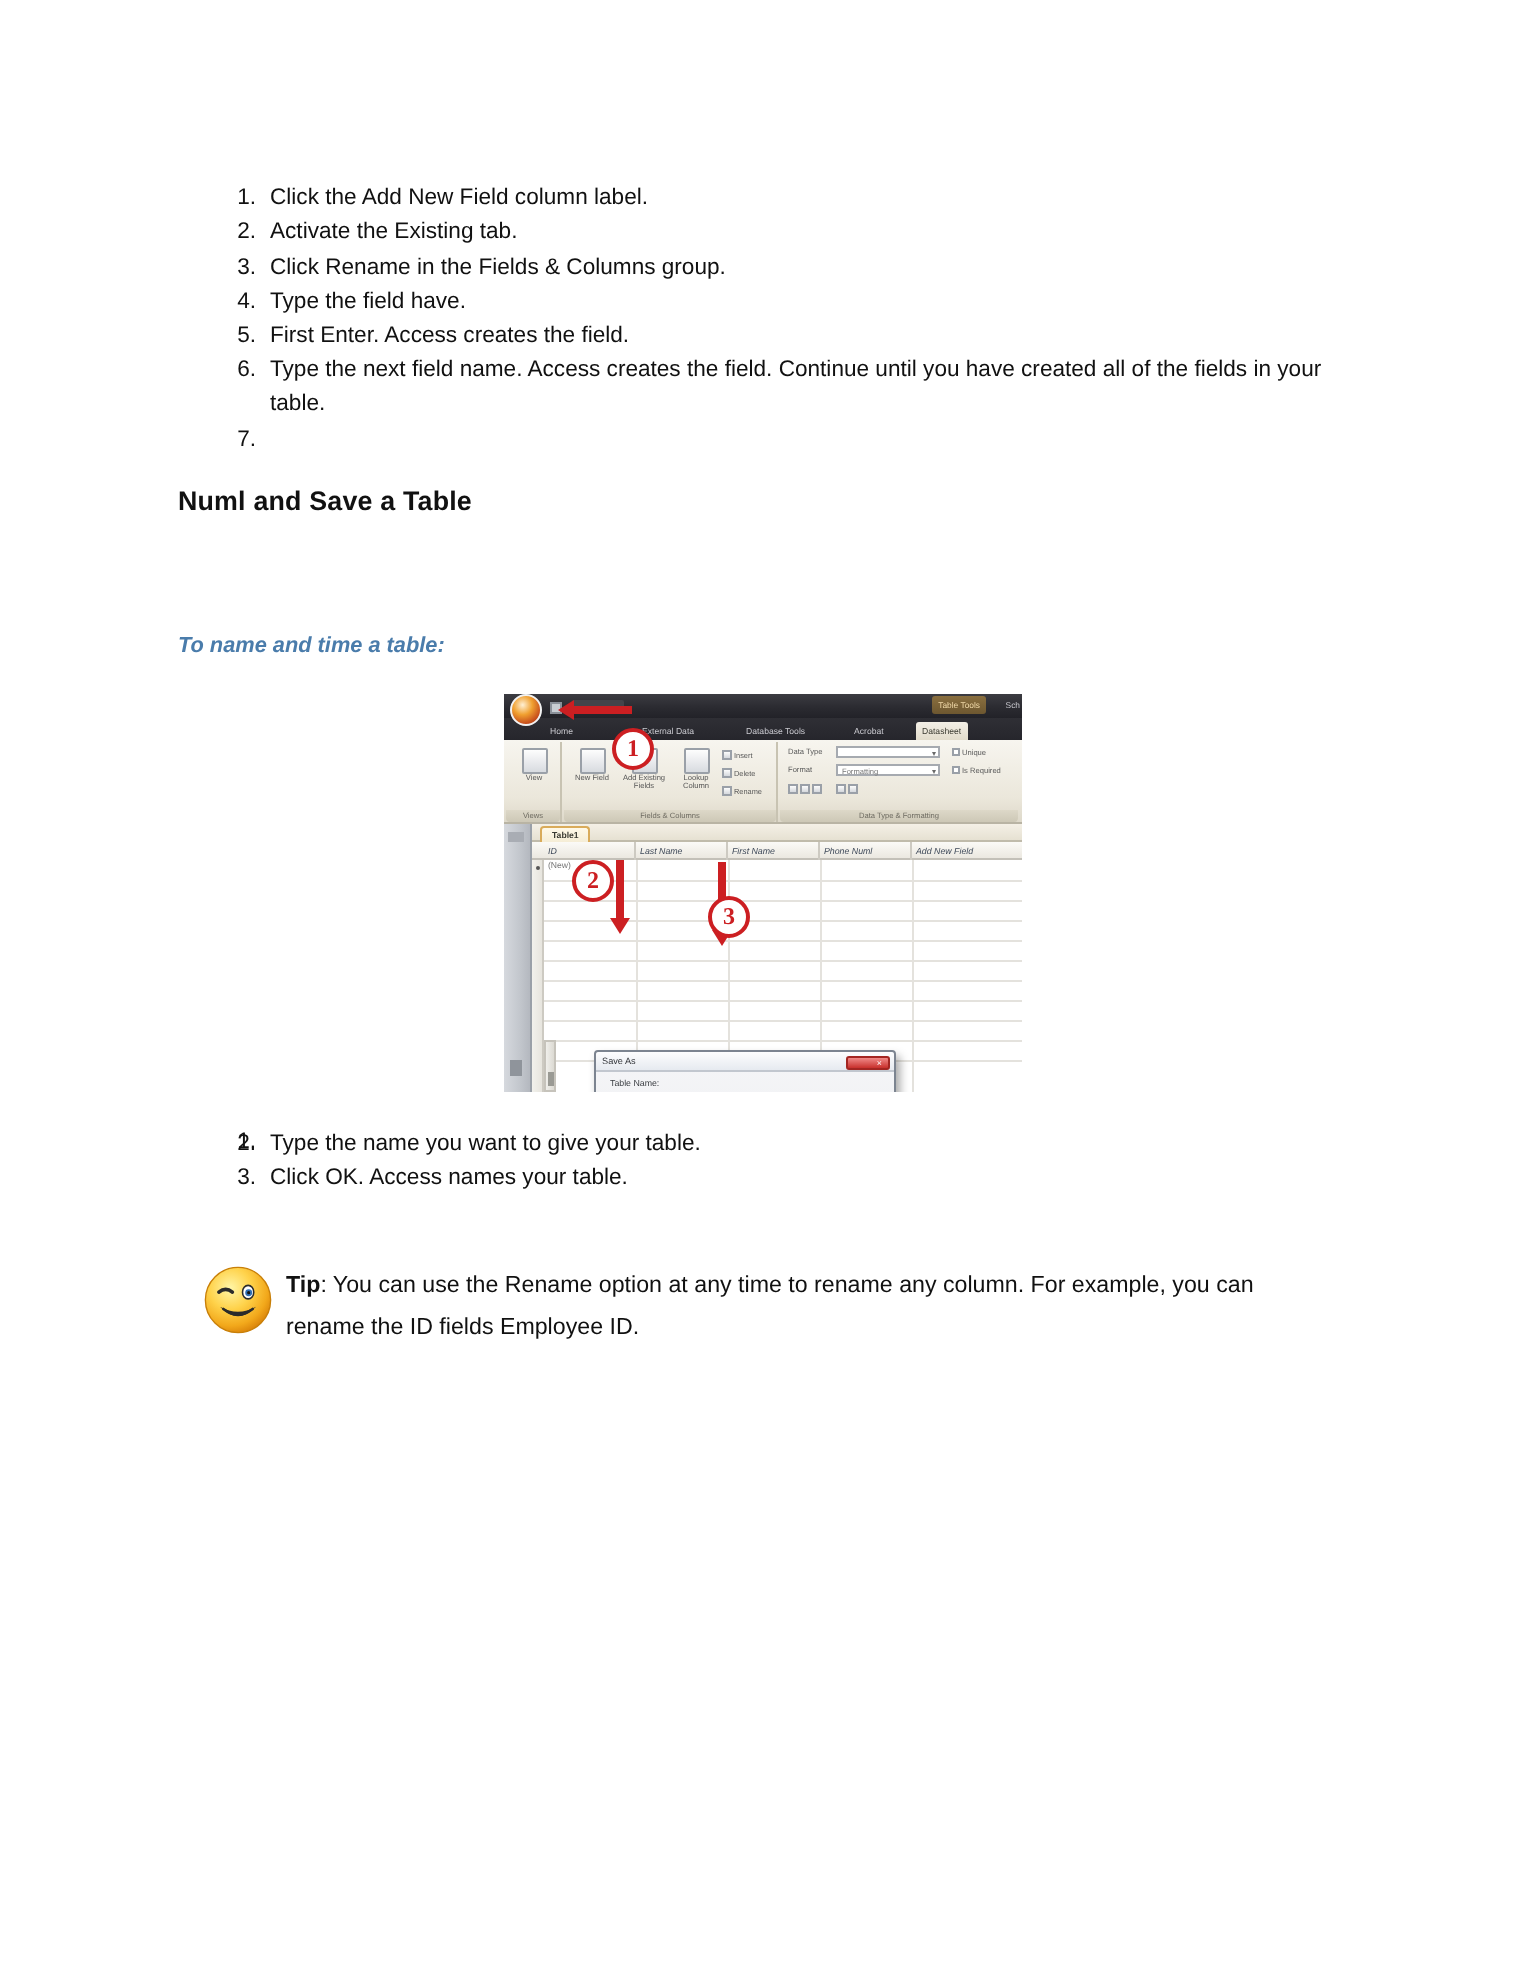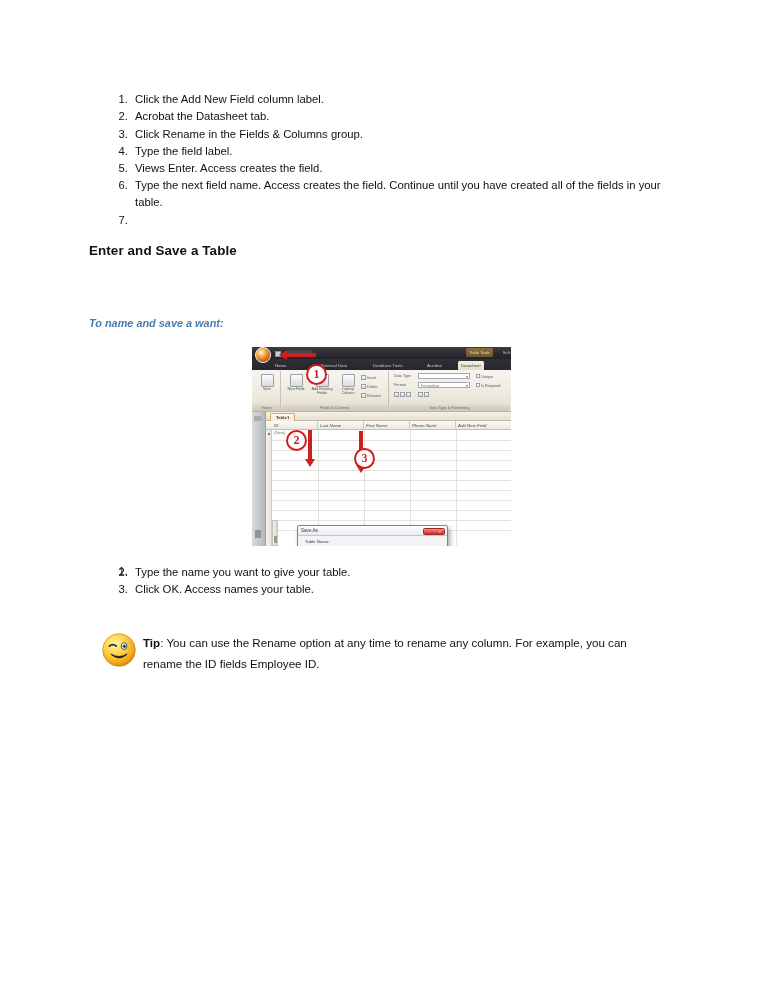--- a/index.html
+++ b/index.html
@@ -321,45 +321,45 @@
 
 <div class="page">
 
   <ol class="steps steps-top">
     <li>
       <span class="num">1.</span>
       <span>Click the Add New Field column label.</span>
     </li>
     <li>
       <span class="num">2.</span>
-      <span>Acrobat the Datasheet tab.</span>
+      <span>Activate the Existing tab.</span>
     </li>
     <li>
       <span class="num">3.</span>
       <span>Click Rename in the Fields &amp; Columns group.</span>
     </li>
     <li>
       <span class="num">4.</span>
-      <span>Type the field label.</span>
+      <span>Type the field have.</span>
     </li>
     <li>
       <span class="num">5.</span>
-      <span>Views Enter. Access creates the field.</span>
+      <span>First Enter. Access creates the field.</span>
     </li>
     <li>
       <span class="num">6.</span>
       <span>Type the next field name. Access creates the field. Continue until you have created all of the fields in your table.</span>
     </li>
     <li>
       <span class="num">7.</span>
     </li>
   </ol>
 
-  <h2 class="section-title">Enter and Save a Table</h2>
-  <p class="blue-italic">To name and save a want:</p>
+  <h2 class="section-title">Numl and Save a Table</h2>
+  <p class="blue-italic">To name and time a table:</p>
 
   <div class="access-shot">
 
     <div class="as-titlebar">
       <div class="as-qat-save"></div>
       <div class="as-qat-sep"></div>
     </div>
     <div class="as-orb"></div>
 
     <div class="as-tabs">

